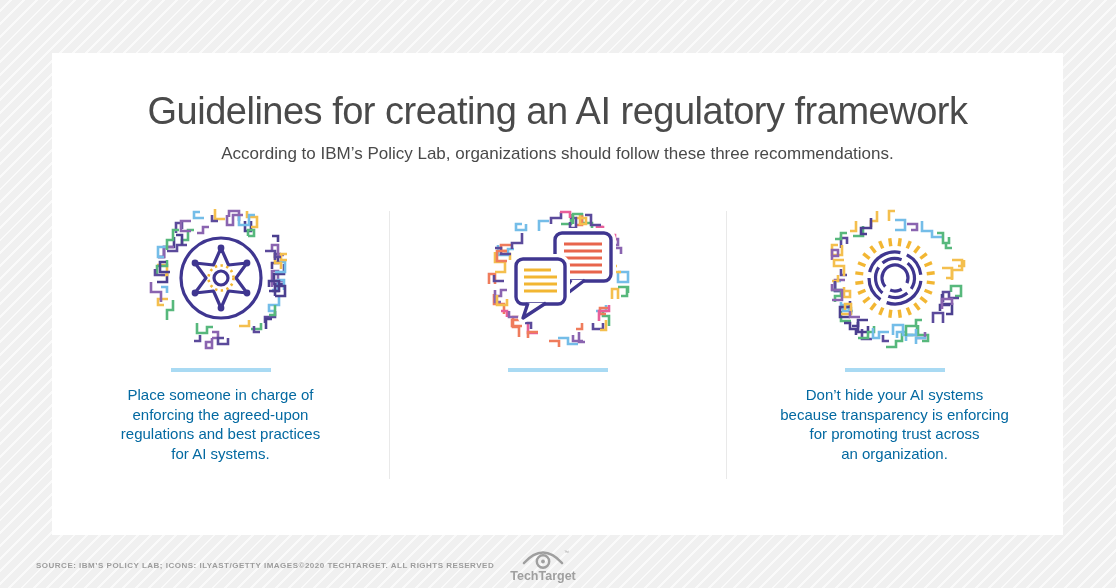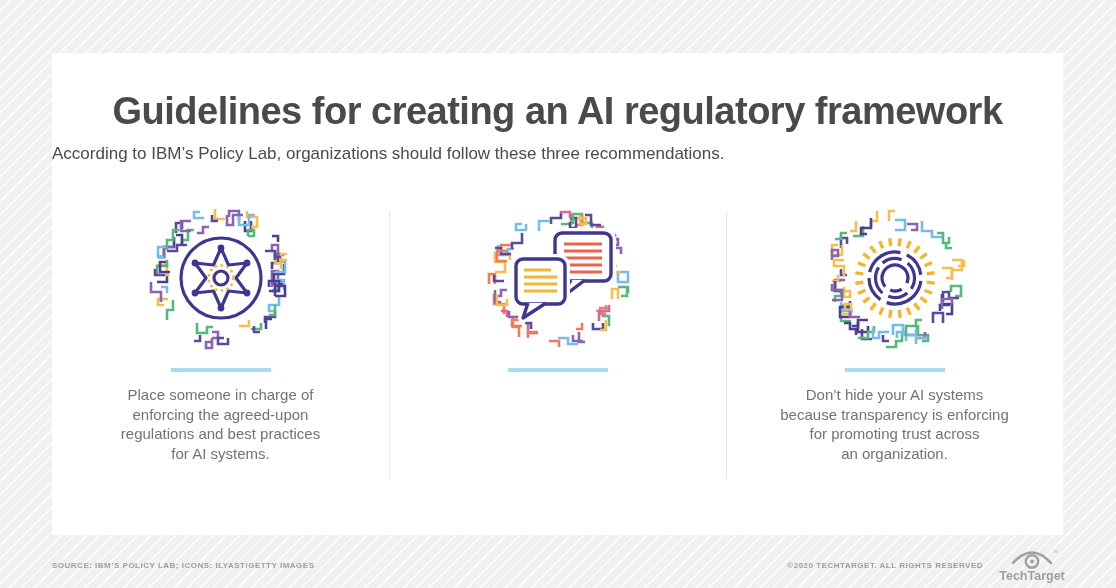--- a/index.html
+++ b/index.html
@@ -4,37 +4,37 @@
 <style>
   html,body{margin:0;padding:0;}
   .page{
     position:relative;width:1116px;height:588px;overflow:hidden;
     font-family:"Liberation Sans",sans-serif;
     background:repeating-linear-gradient(135deg,#f0f0f0 0px,#f0f0f0 7px,#fafafa 7px,#fafafa 9px);
   }
   .card{position:absolute;left:52px;top:53px;width:1011px;height:482px;background:#ffffff;}
   .title{
     margin:38px 16px 0;text-align:center;
-    font-size:38px;line-height:40px;font-weight:700;color:#4a4a4a;letter-spacing:-0.5px;
+    font-size:38px;line-height:40px;font-weight:400;color:#4a4a4a;letter-spacing:-0.5px;
   }
-  .subtitle{margin-top:13px;font-size:17px;color:#4a4a4a;}
+  .subtitle{margin-top:13px;text-align:center;font-size:17px;color:#4a4a4a;}
   .cols{position:absolute;left:0;top:150px;width:100%;display:grid;grid-template-columns:1fr 1fr 1fr;}
   .col{display:flex;flex-direction:column;align-items:center;}
   .maze{width:150px;height:150px;display:block;}
   .col-divider{width:100px;height:4px;background:var(--divider_blue);margin-top:15px;}
   .col-text{
-    margin-top:13px;font-size:15px;line-height:19.5px;color:#737373;
+    margin-top:13px;font-size:15px;line-height:19.5px;color:#0369a1;
     text-align:center;white-space:pre-line;
   }
   .vsep{position:absolute;top:158px;width:1px;height:268px;background:#e9e9e9;}
   .vsep-1{left:337px;}
   .vsep-2{left:674px;}
   .footer{
-    position:absolute;left:52px;top:546px;width:1013px;height:38px;
-    display:flex;justify-content:space-between;align-items:center;
+    position:absolute;left:36px;top:546px;width:1013px;height:38px;
+    display:flex;justify-content:flex-start;align-items:center;
   }
   .foot-text{font-size:8px;font-weight:700;color:#9d9d9d;letter-spacing:0.5px;}
   .foot-right{display:flex;align-items:center;gap:16px;}
   
   .gp{stroke:var(--glyph_purple);fill:none;stroke-width:3.2;}
   .gp-fill{fill:var(--glyph_purple);}
   .gy{stroke:var(--glyph_yellow);fill:none;}
   .gcoral{stroke:var(--glyph_coral);fill:none;}
   .bub{fill:#ffffff;stroke:var(--glyph_purple);stroke-width:3.4;stroke-linejoin:round;}
   .halo{fill:#ffffff;stroke:#ffffff;stroke-width:10;stroke-linejoin:round;}

